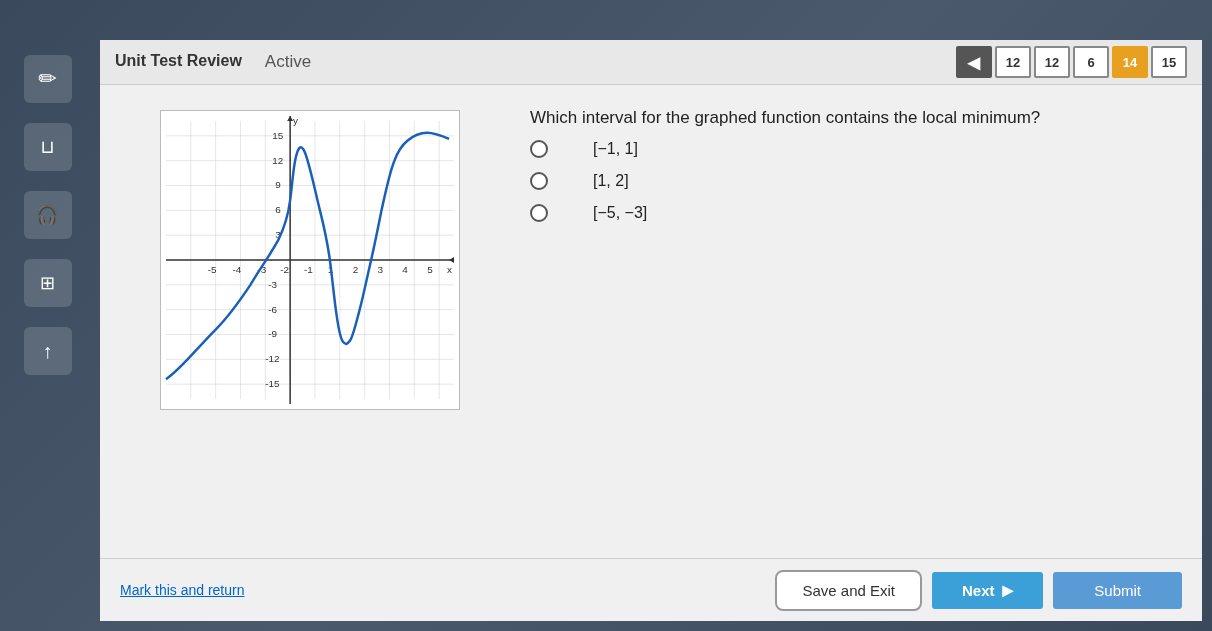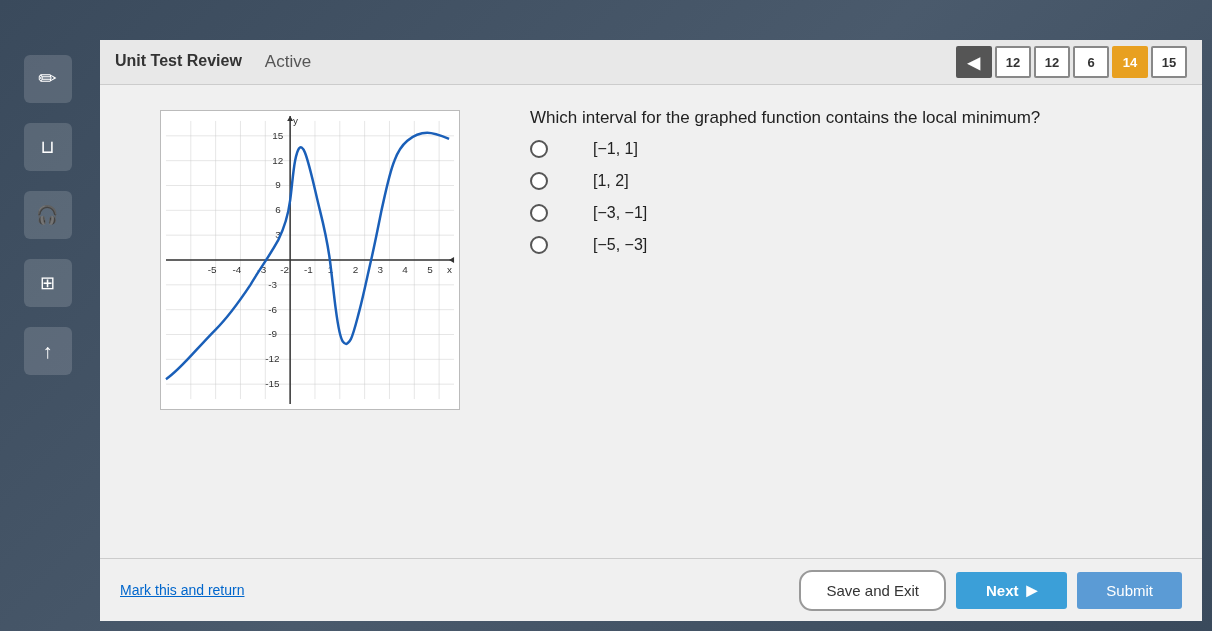--- a/index.html
+++ b/index.html
@@ -217,21 +217,21 @@
       align-items: center;
     }
 
     .btn-save {
       padding: 10px 25px;
       background: white;
       border: 2px solid #999;
       color: #333;
       font-size: 15px;
       cursor: pointer;
-      border-radius: 13px;
+      border-radius: 8px;
     }
 
     .btn-next {
       padding: 10px 30px;
       background: #3b9fd8;
       border: none;
       color: white;
       font-size: 15px;
       cursor: pointer;
       border-radius: 3px;
@@ -240,21 +240,21 @@
       gap: 8px;
       font-weight: bold;
     }
 
     .btn-next::after {
       content: '▶';
       font-size: 14px;
     }
 
     .btn-submit {
-      padding: 10px 29px;
+      padding: 10px 41px;
       background: #5b9bd5;
       border: none;
       color: white;
       font-size: 15px;
       cursor: pointer;
       border-radius: 3px;
     }
 
     
     .graph-svg {
@@ -406,24 +406,20 @@
         <label class="answer-option">
           <div class="radio-circle"></div>
           <span class="option-text">[−1, 1]</span>
         </label>
         <label class="answer-option">
           <div class="radio-circle"></div>
           <span class="option-text">[1, 2]</span>
         </label>
         <label class="answer-option">
           <div class="radio-circle"></div>
-          <span class="option-text">[−3, −1]</span>
-        </label>
-        <label class="answer-option">
-          <div class="radio-circle"></div>
           <span class="option-text">[−5, −3]</span>
         </label>
       </div>
     </div>
   </div>
 
   <div class="bottom-bar">
     <span class="mark-return">Mark this and return</span>
     <div class="bottom-buttons">
       <button class="btn-save">Save and Exit</button>

